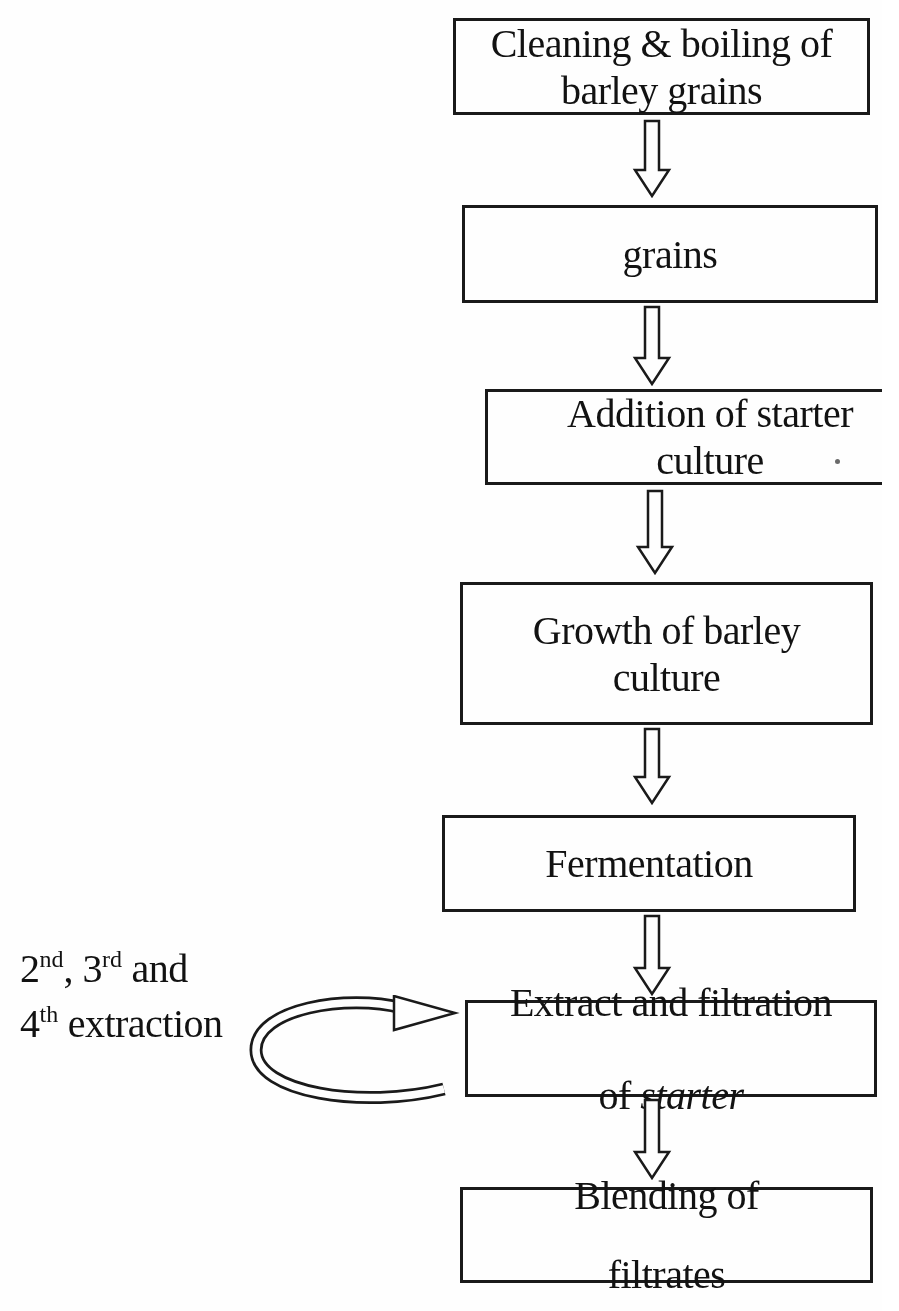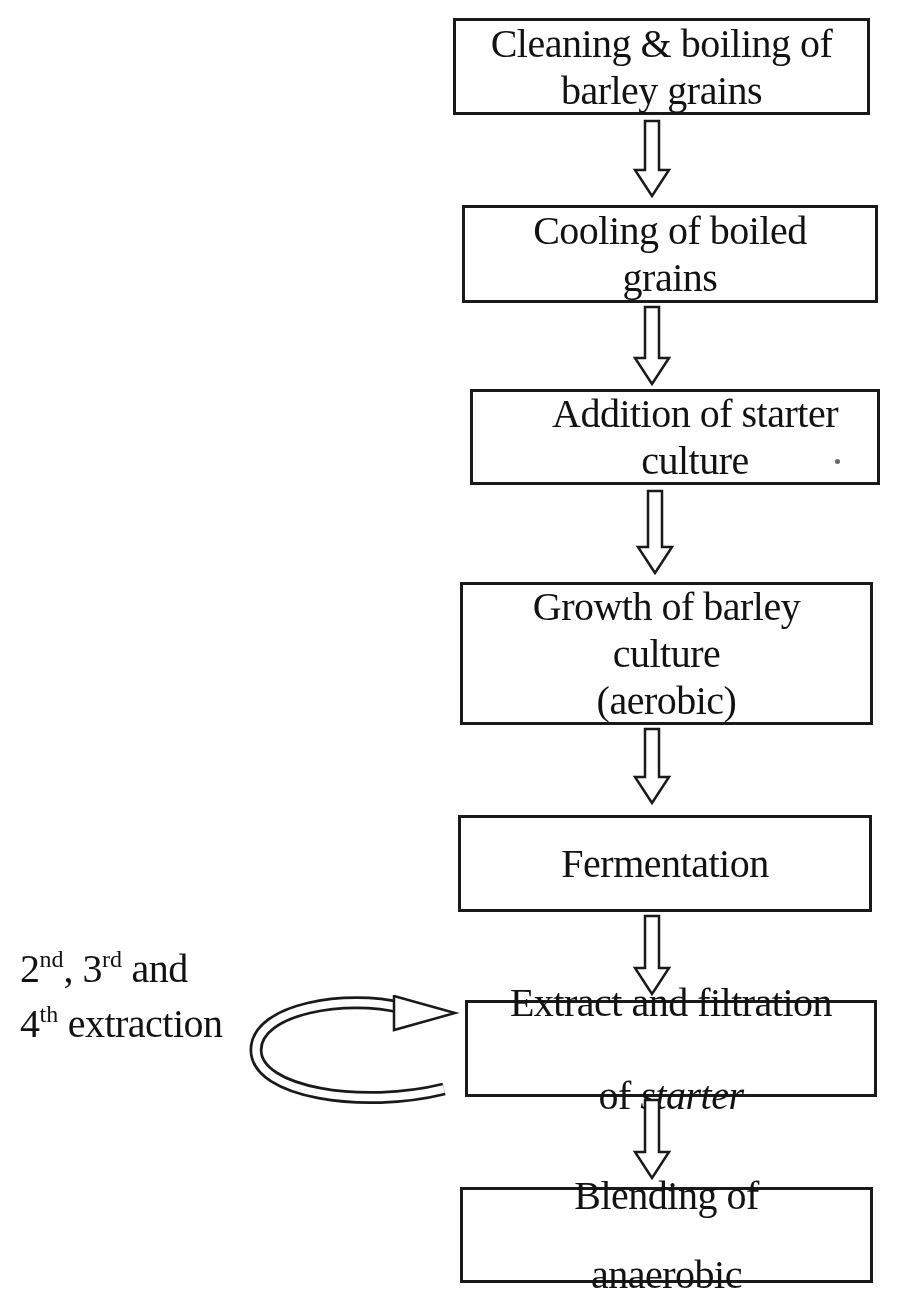--- a/index.html
+++ b/index.html
@@ -63,50 +63,48 @@
   <div class="flowbox" style="left:453px; top:18px; width:417px; height:97px;">
     <span class="line">Cleaning &amp; boiling of</span>
     <span class="line">barley grains</span>
   </div>
 
   <svg class="arrow" style="left:632px; top:119px;" width="40" height="79" viewBox="0 0 40 79">
     <polygon points="13,2 27,2 27,51 37,51 20,77 3,51 13,51" fill="#fefefe" stroke="#1a1a1a" stroke-width="2.5" stroke-linejoin="miter"></polygon>
   </svg>
 
   <div class="flowbox" style="left:462px; top:205px; width:416px; height:98px;">
-    <span class="line">Cooling of boiled</span>
     <span class="line">grains</span>
   </div>
 
   <svg class="arrow" style="left:632px; top:305px;" width="40" height="81" viewBox="0 0 40 81">
     <polygon points="13,2 27,2 27,53 37,53 20,79 3,53 13,53" fill="#fefefe" stroke="#1a1a1a" stroke-width="2.5" stroke-linejoin="miter"></polygon>
   </svg>
 
-  <div class="flowbox" style="left:470px; top:389px; width:410px; height:96px;padding-left:40px;">
+  <div class="flowbox" style="left:485px; top:389px; width:410px; height:96px;padding-left:40px;">
     <span class="line">Addition of starter</span>
     <span class="line">culture</span>
   </div>
 
   <div class="dot-artifact"></div>
 
   <svg class="arrow" style="left:635px; top:489px;" width="40" height="86" viewBox="0 0 40 86">
     <polygon points="13,2 27,2 27,58 37,58 20,84 3,58 13,58" fill="#fefefe" stroke="#1a1a1a" stroke-width="2.5" stroke-linejoin="miter"></polygon>
   </svg>
 
   <div class="flowbox" style="left:460px; top:582px; width:413px; height:143px;">
     <span class="line">Growth of barley</span>
     <span class="line">culture</span>
-    <span class="line">(aerobic)</span>
   </div>
 
   <svg class="arrow" style="left:632px; top:727px;" width="40" height="78" viewBox="0 0 40 78">
     <polygon points="13,2 27,2 27,50 37,50 20,76 3,50 13,50" fill="#fefefe" stroke="#1a1a1a" stroke-width="2.5" stroke-linejoin="miter"></polygon>
   </svg>
 
-  <div class="flowbox" style="left:458px; top:815px; width:414px; height:97px;">
+  <div class="flowbox" style="left:442px; top:815px; width:414px; height:97px;">
     <span class="line">Fermentation</span>
   </div>
 
   <svg class="arrow" style="left:632px; top:914px;" width="40" height="82" viewBox="0 0 40 82">
     <polygon points="13,2 27,2 27,54 37,54 20,80 3,54 13,54" fill="#fefefe" stroke="#1a1a1a" stroke-width="2.5" stroke-linejoin="miter"></polygon>
   </svg>
 
   <div class="side-label">
     <span class="line"><span>2</span><span class="sup">nd</span><span>, 3</span><span class="sup">rd</span><span> and</span></span><br>
     <span class="line"><span>4</span><span class="sup">th</span><span> extraction</span></span>
@@ -122,16 +120,16 @@
     <span class="line">Extract and filtration</span>
     <span class="line"><span>of </span><em>starter</em></span>
   </div>
 
   <svg class="arrow" style="left:632px; top:1098px;" width="40" height="82" viewBox="0 0 40 82">
     <polygon points="13,2 27,2 27,54 37,54 20,80 3,54 13,54" fill="#fefefe" stroke="#1a1a1a" stroke-width="2.5" stroke-linejoin="miter"></polygon>
   </svg>
 
   <div class="flowbox" style="left:460px; top:1187px; width:413px; height:96px;gap:32px;">
     <span class="line">Blending of</span>
-    <span class="line">anaerobic</span>
+    <span class="line">filtrates</span>
   </div>
 
 </div>
 
 </body></html>

